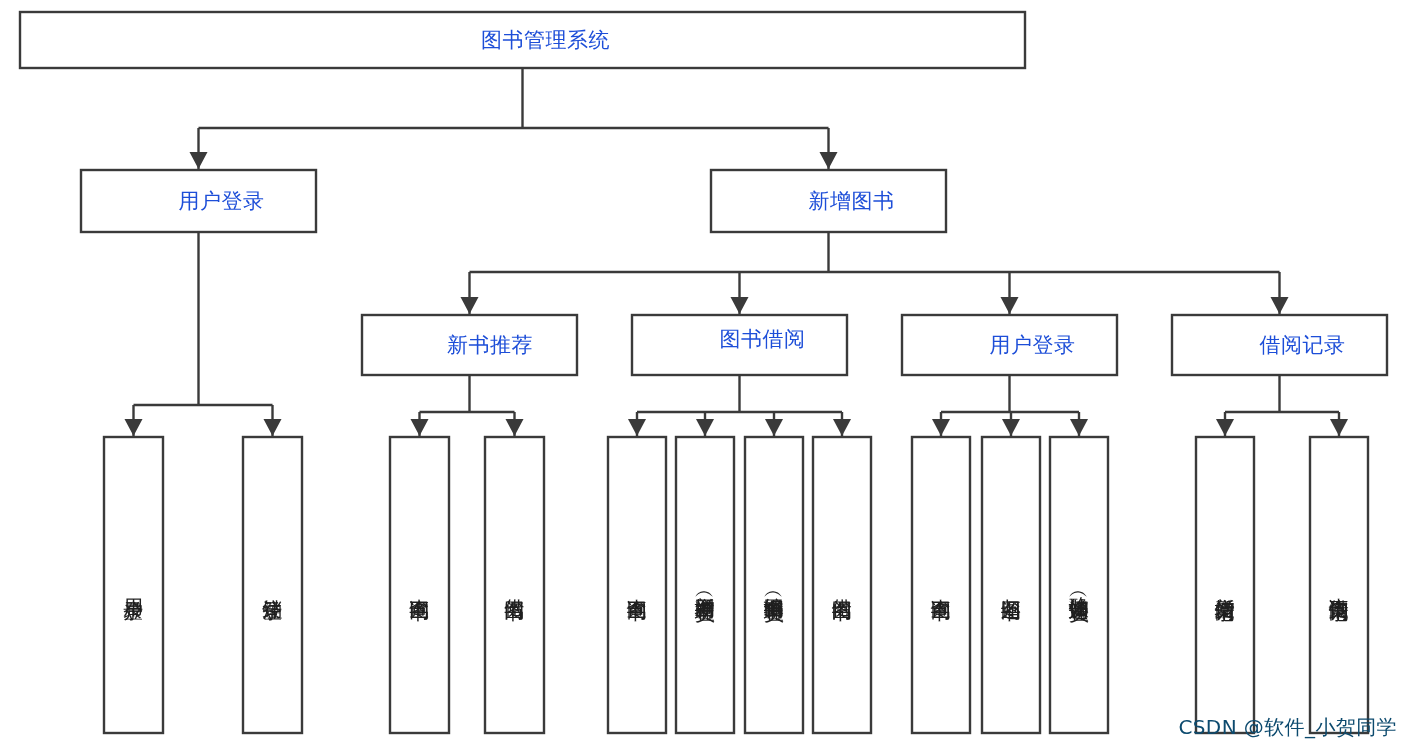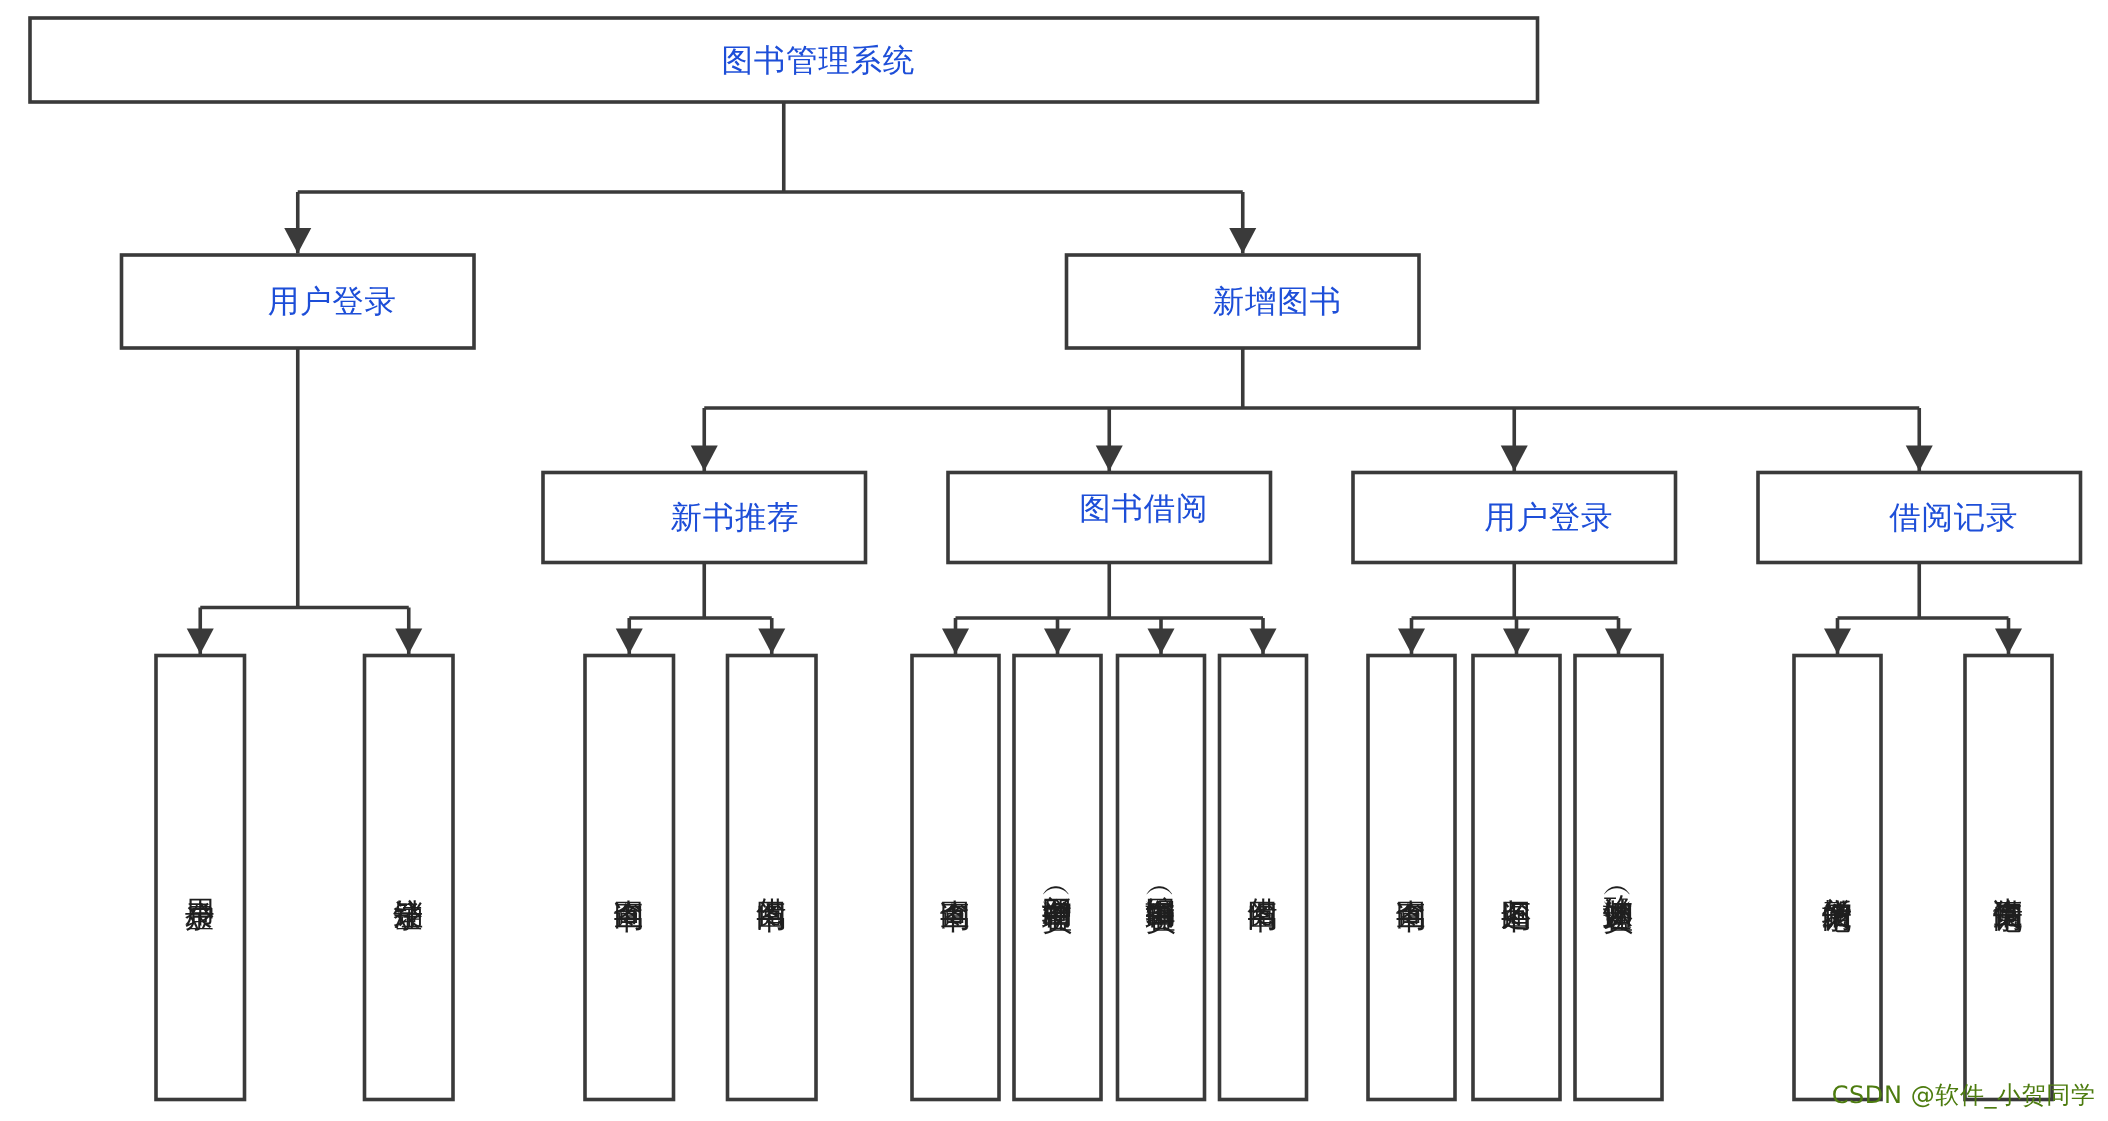--- a/index.html
+++ b/index.html
@@ -64,22 +64,22 @@
     line-height: 1.42;
     letter-spacing: 1px;
     writing-mode: vertical-rl;
     text-orientation: upright;
     pointer-events: none;
   }
   #watermark {
     position: absolute;
     right: 8px;
     bottom: 6px;
-    font-size: 16px;
-    color: #4d7c0f;
+    font-size: 20px;
+    color: #0c4a6e;
     letter-spacing: 0.4px;
     white-space: nowrap;
     pointer-events: none;
   }
 </style>
 </head>
 <body>
 
 <div id="diagram-root">
 

